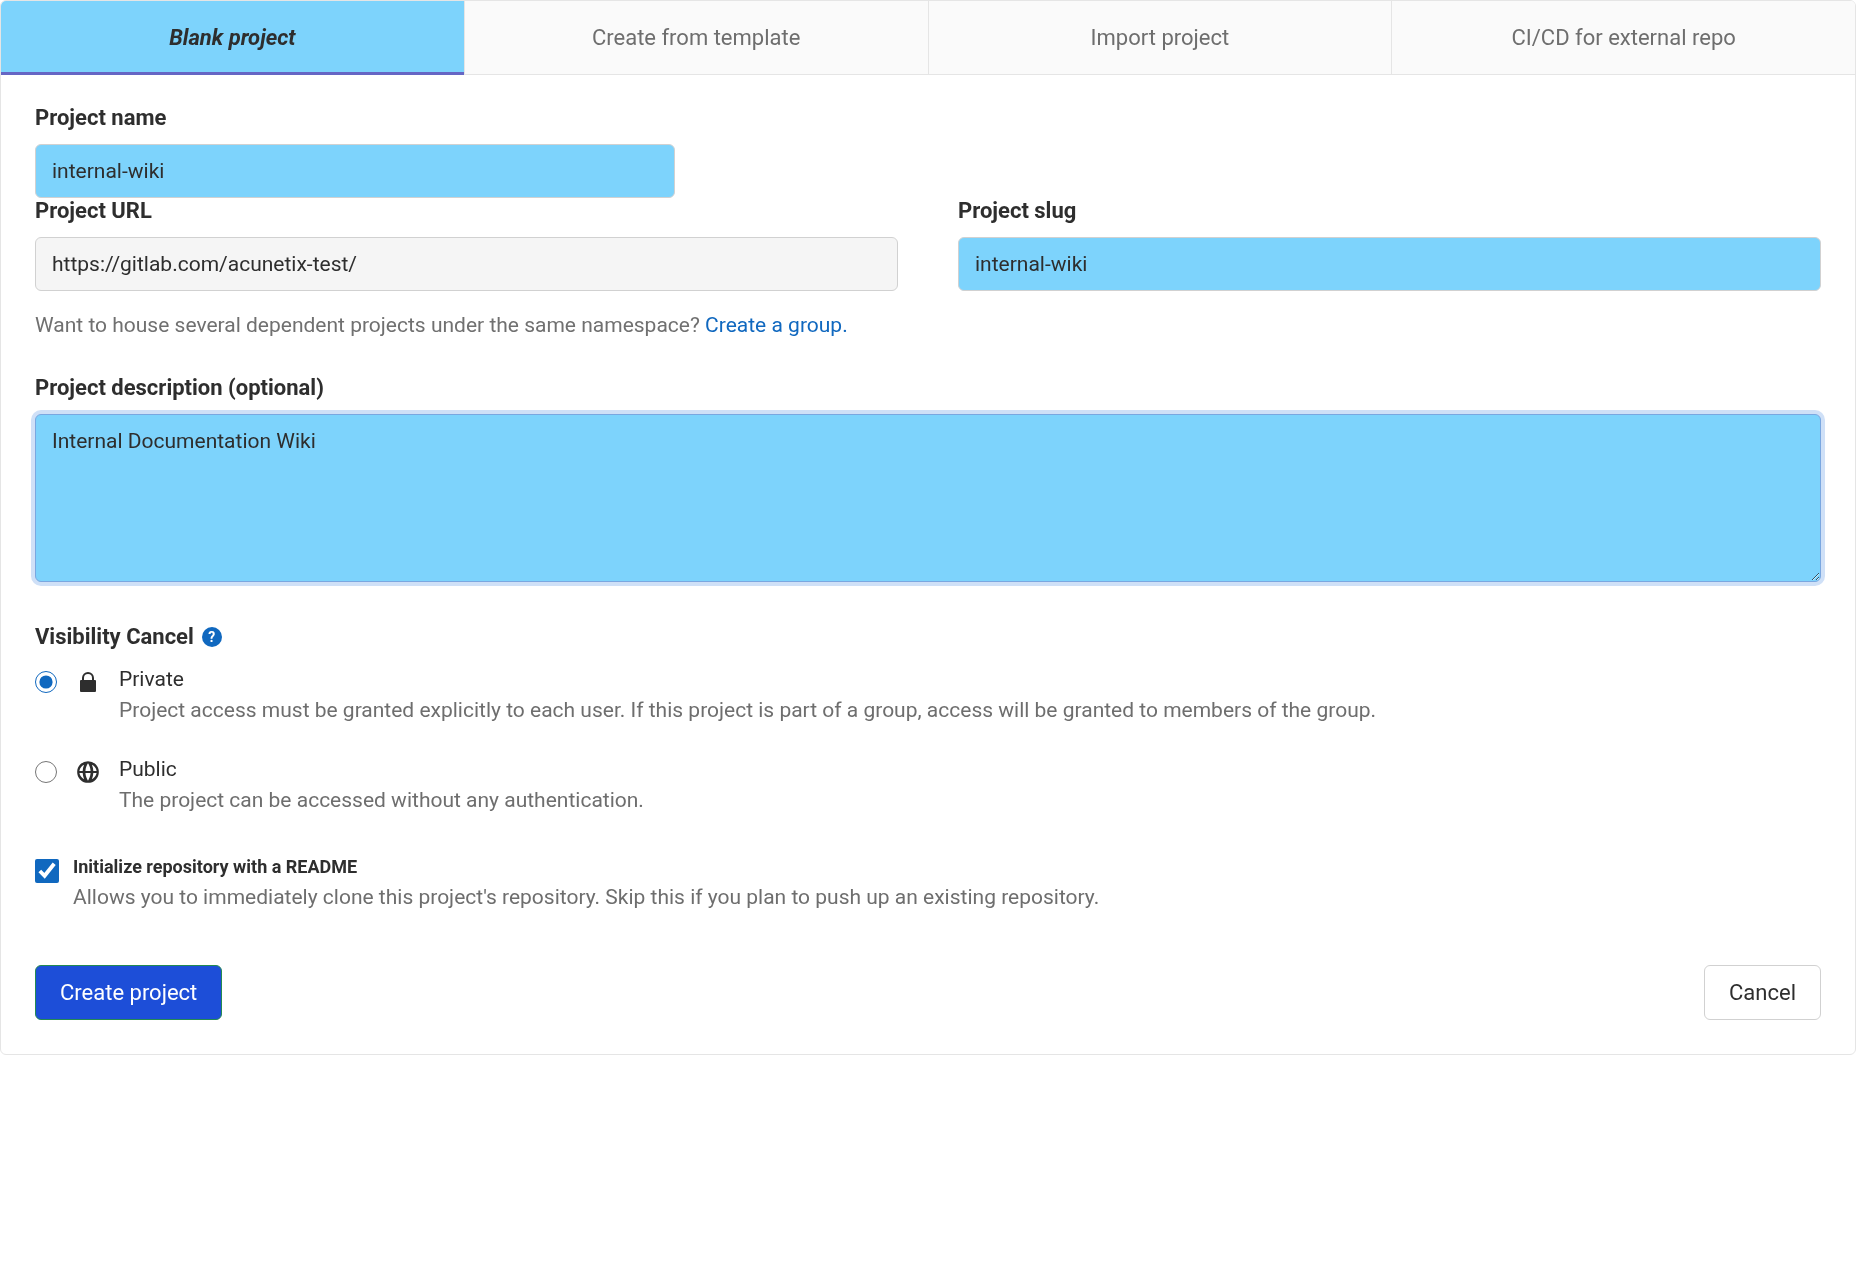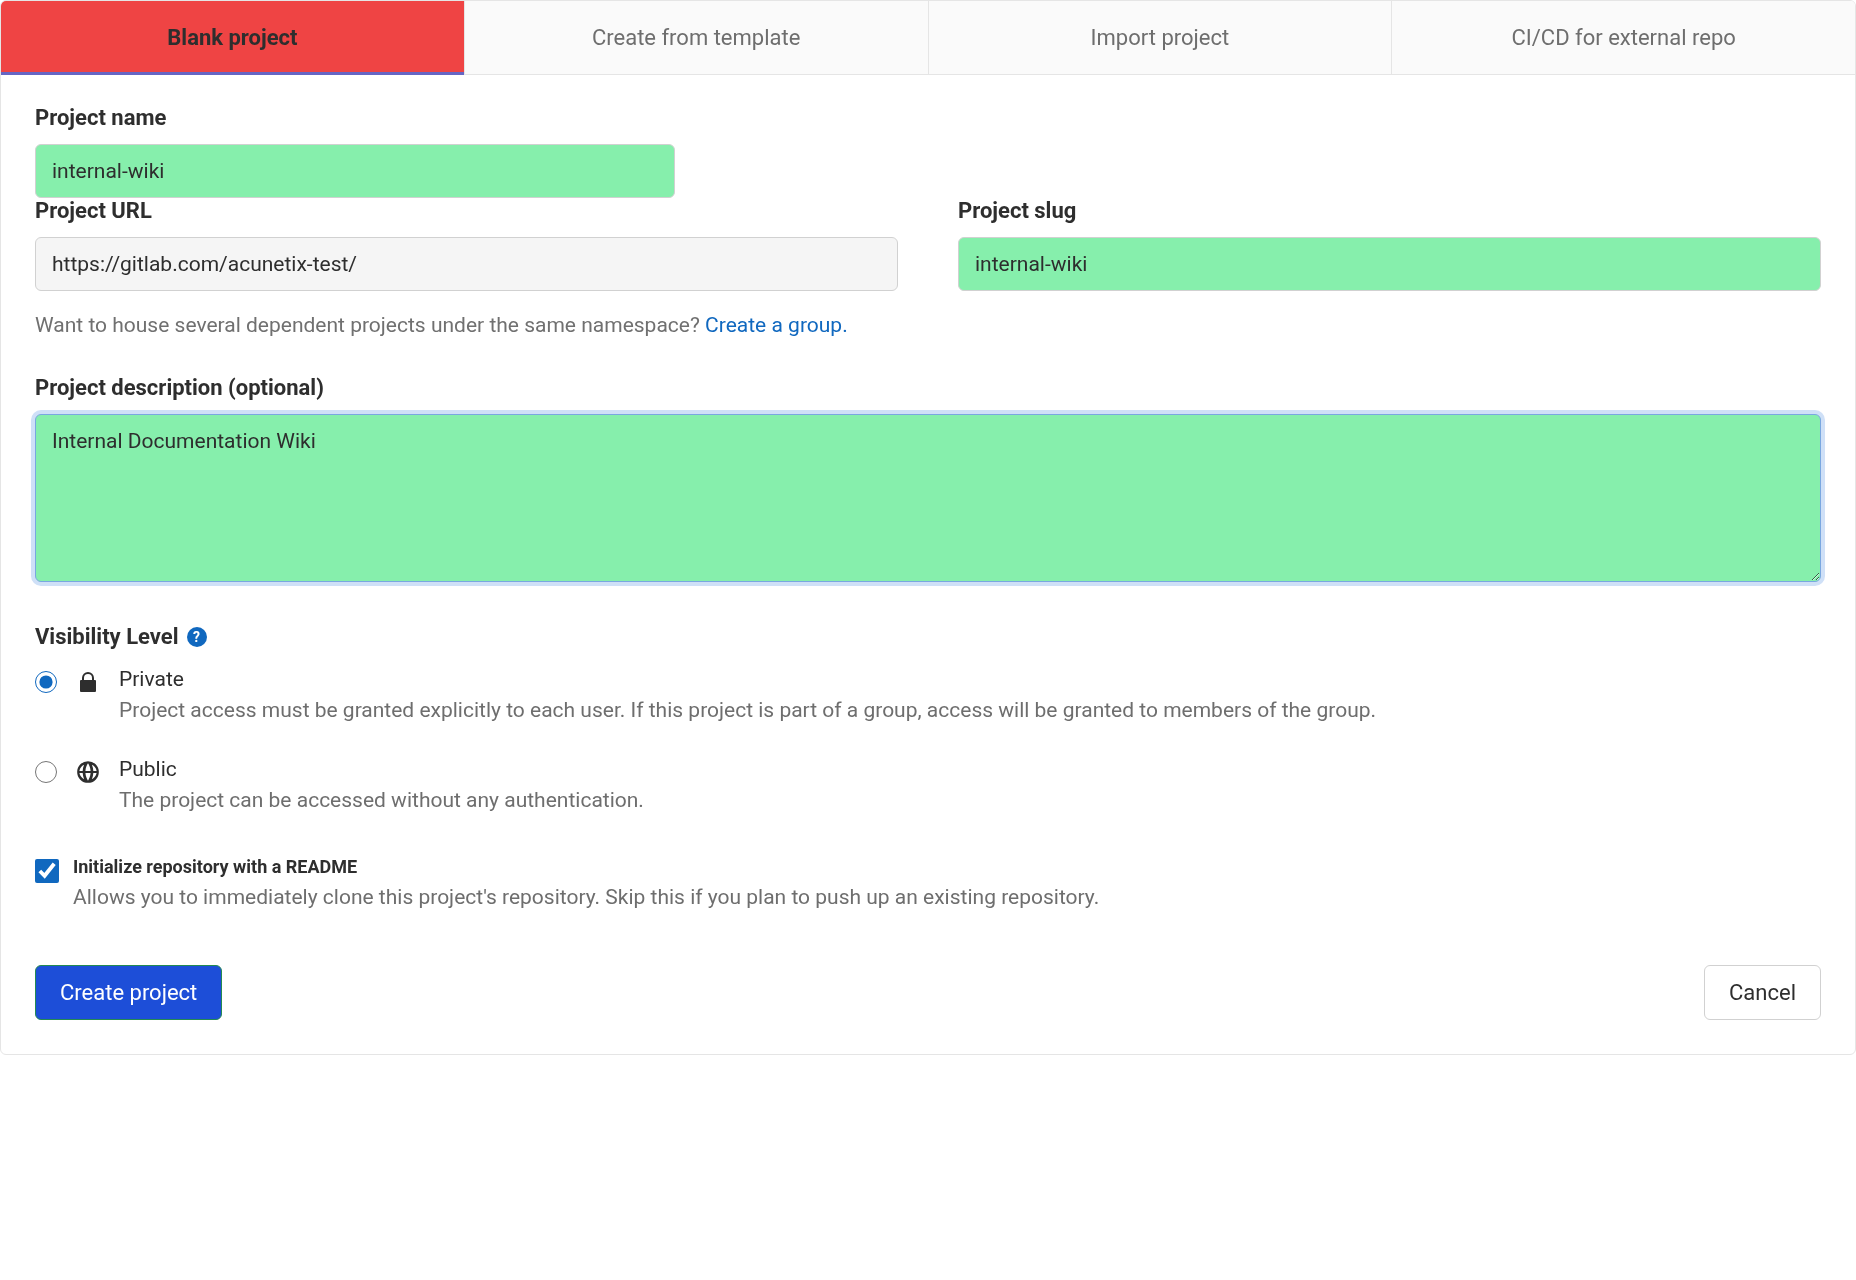--- a/index.html
+++ b/index.html
@@ -29,23 +29,24 @@
     padding: 24px 10px;
     font-size: 22px;
     color: #6e6e6e;
     border-right: 1px solid #e5e5e5;
     cursor: pointer;
     background: #fafafa;
     position: relative;
   }
   .tab:last-child { border-right: none; }
   .tab.active {
-    background: #ef4444;
+    background: #7dd3fc;
     color: #2e2e2e;
     font-weight: 700;
+    font-style: italic;
   }
   .tab.active::after {
     content: "";
     position: absolute;
     left: 0; right: 0; bottom: -1px;
     height: 3px;
     background: #6666c4;
   }
   .body {
     padding: 30px 34px 34px 34px;
@@ -67,21 +68,21 @@
   }
   .col { flex: 1; }
   .text-input, .textarea {
     width: 100%;
     border: 1px solid #d1d1d1;
     border-radius: 6px;
     padding: 14px 16px;
     font-size: 21px;
     font-family: inherit;
     color: #2e2e2e;
-    background: #86efac;
+    background: #7dd3fc;
   }
   .text-input.small { width: 640px; }
   .text-input.readonly {
     background: #f5f5f5;
     color: #2e2e2e;
   }
   .textarea {
     height: 168px;
     resize: both;
     outline: none;
@@ -198,21 +199,21 @@
     </div>
 
     <div class="hint">
       <span>Want to house several dependent projects under the same namespace? </span><a href="#">Create a group.</a>
     </div>
 
     <div class="label">Project description (optional)</div>
     <textarea class="textarea focused" style="">Internal Documentation Wiki</textarea>
 
     <div class="label">
-      <span>Visibility Level</span>
+      <span>Visibility Cancel</span>
       <span class="help-icon">?</span>
     </div>
 
     <div class="radio-group">
 
       <label class="radio-row">
         <input type="radio" name="visibility" class="radio-input" checked="" style="">
         <span class="vis-icon">
           <svg viewBox="0 0 24 24" width="24" height="24" fill="#2e2e2e">
               <path d="M6 10V8a6 6 0 1 1 12 0v2h1a1 1 0 0 1 1 1v10a1 1 0 0 1-1 1H5a1 1 0 0 1-1-1V11a1 1 0 0 1 1-1h1zm2 0h8V8a4 4 0 1 0-8 0v2z"></path>

